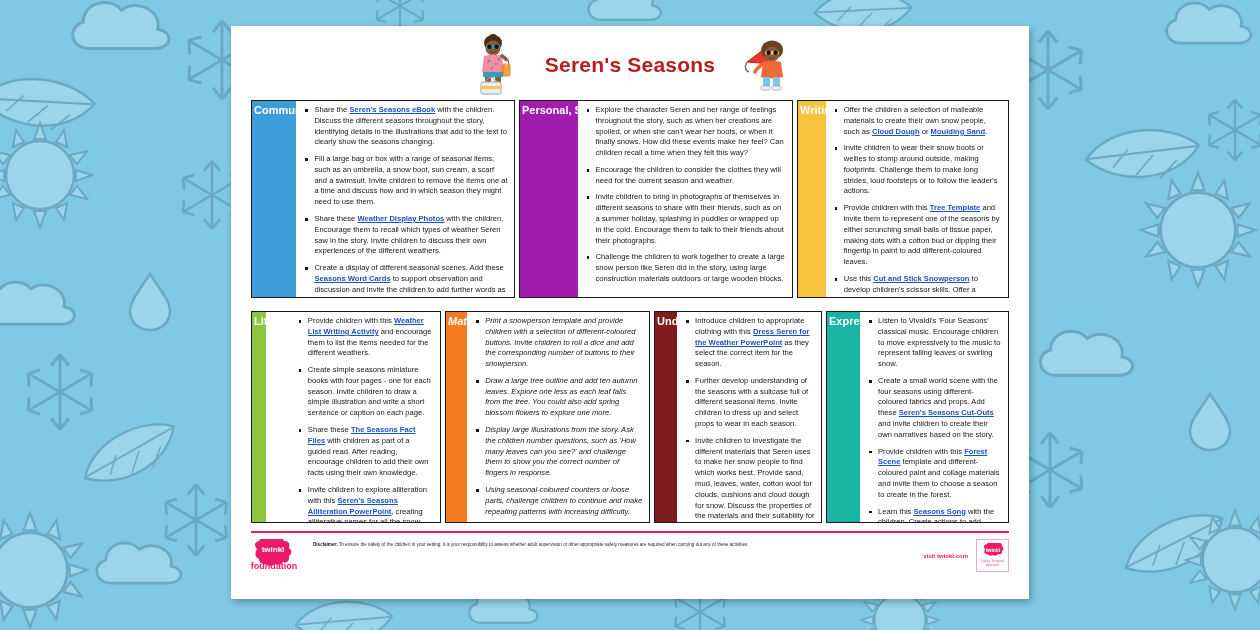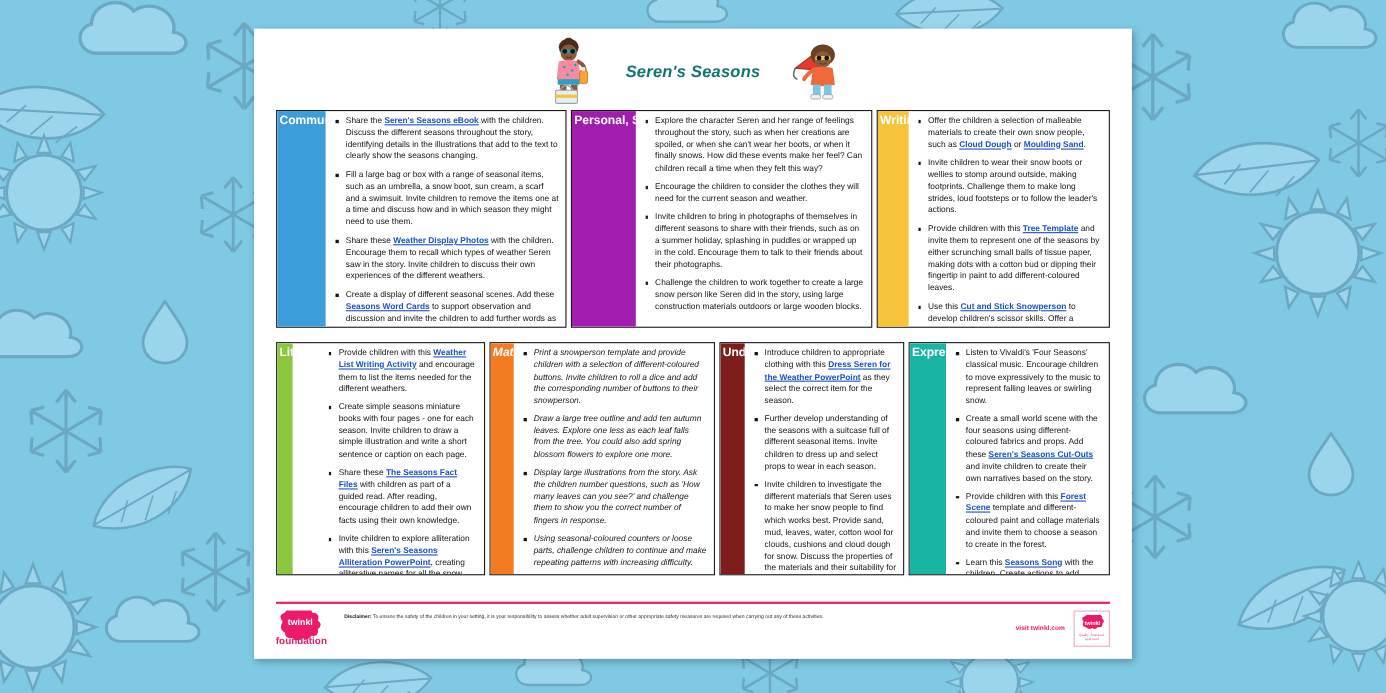--- a/index.html
+++ b/index.html
@@ -42,27 +42,26 @@
   .sheet-header {
     height: 74px;
     display: flex;
     align-items: center;
     justify-content: center;
     gap: 6px;
     padding-top: 4px;
     box-sizing: border-box;
   }
   .title-text {
-    font-size: 15px;
+    font-size: 21px;
     font-weight: bold;
-    color: #0f766e;
+    color: #b91c1c;
     letter-spacing: 0.2px;
     white-space: nowrap;
     padding: 0 18px;
-    font-style: italic;
   }
   .char { width: 52px; height: 62px; flex: 0 0 auto; }
 
   
   .grid {
     display: flex;
     padding: 0 20px;
     box-sizing: border-box;
     gap: 4px;
   }
@@ -132,21 +131,21 @@
     text-decoration: underline;
     font-weight: bold;
   }
 
   
   .footer {
     position: absolute;
     left: 0;
     right: 0;
     bottom: 0;
-    height: 52px;
+    height: 68px;
     padding-left: 20px;
   }
   .footer-rule {
     position: absolute;
     left: 20px;
     right: 20px;
     top: 0;
     height: 2px;
     background: #ec1a6b;
   }

